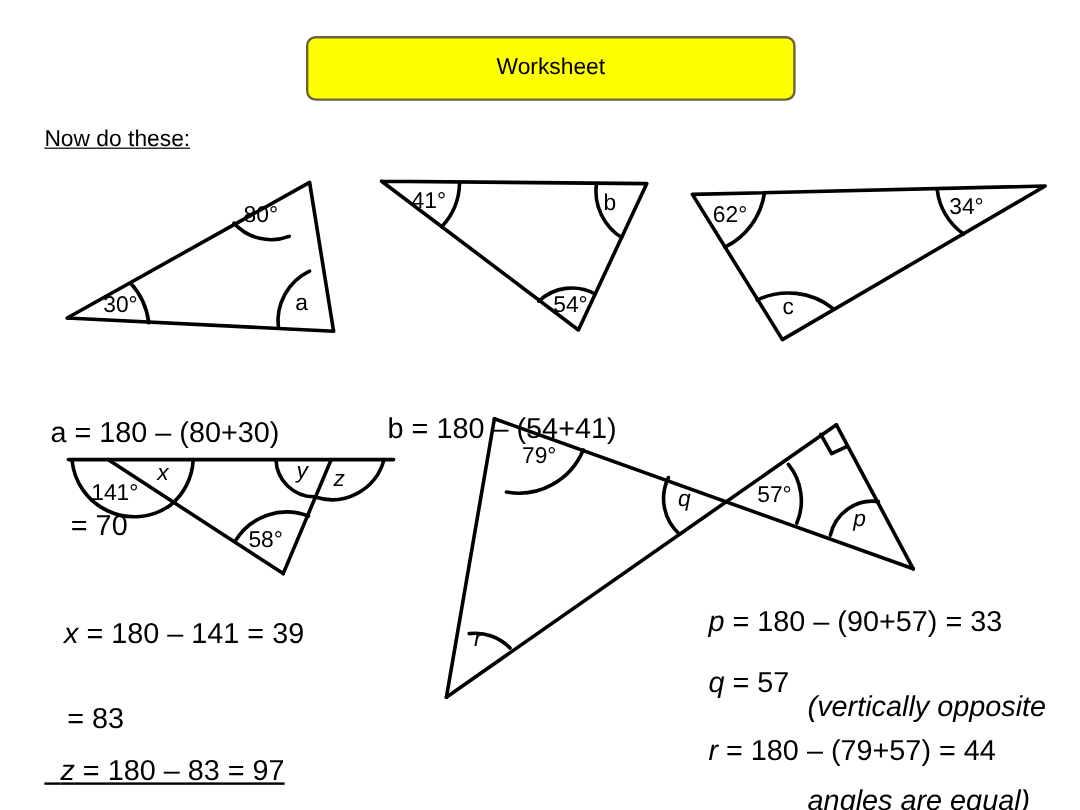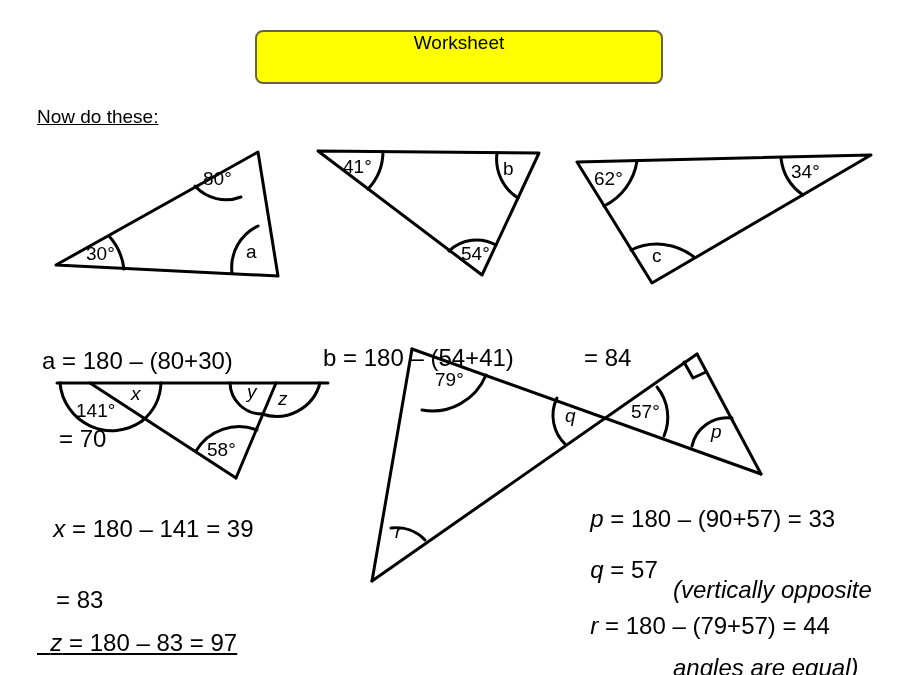--- a/index.html
+++ b/index.html
@@ -3,21 +3,21 @@
   <meta charset="utf-8">
   <style>
     html, body { margin: 0; padding: 0; }
     body {
       width: 900px; height: 675px; background: #ffffff; position: relative; overflow: hidden;
       font-family: "Liberation Sans", "DejaVu Sans", sans-serif; color: #000;
     }
     .title-box {
       position: absolute; left: 255px; top: 30px; width: 408px; height: 54px;
       background: #ffff00; border: 2px solid #6b6340; border-radius: 8px;
-      display: flex; align-items: flex-start; justify-content: center;
+      display: flex; align-items: center; justify-content: center;
       font-size: 19px; box-sizing: border-box;
     }
     .intro { position: absolute; left: 37px; top: 106px; font-size: 19px; text-decoration: underline; }
     svg.diagram { position: absolute; left: 0; top: 0; width: 900px; height: 675px; }
     svg.diagram line, svg.diagram polyline, svg.diagram path { stroke: #000; stroke-width: 3; fill: none; stroke-linecap: round; stroke-linejoin: round; }
     svg.diagram text { font-family: "Liberation Sans", "DejaVu Sans", sans-serif; font-size: 19px; fill: #000; }
     svg.diagram text.it { font-style: italic; }
     .eq { position: absolute; font-size: 24px; line-height: 26px; white-space: pre; }
     .eq i { font-style: italic; }
     .note { font-style: italic; }
@@ -101,21 +101,20 @@
 <div class="eq" style="left:42px; top:296px;">
   <div>a = 180 – (80+30)</div>
   <div style="padding-left:17px">= 70</div>
 </div>
 
 <div class="eq" style="left:323px; top:293px;text-align:right;">
   <div>b = 180 – (54+41)</div>
 </div>
 
 <div class="eq" style="left:567px; top:293px;">
-  <div style="padding-left:17px">= 84</div>
 </div>
 
 <div class="eq" style="left:40px; top:490px;">
   <i>x</i><span> = 180 – 141 = 39</span>
 </div>
 <div class="eq" style="left:40px; top:535px;">
   <div style="padding-left:16px">= 83</div>
 </div>
 <div class="eq" style="left:37px; top:604px;text-decoration:underline;">
   <i>z</i><span> = 180 – 83 = 97</span>

